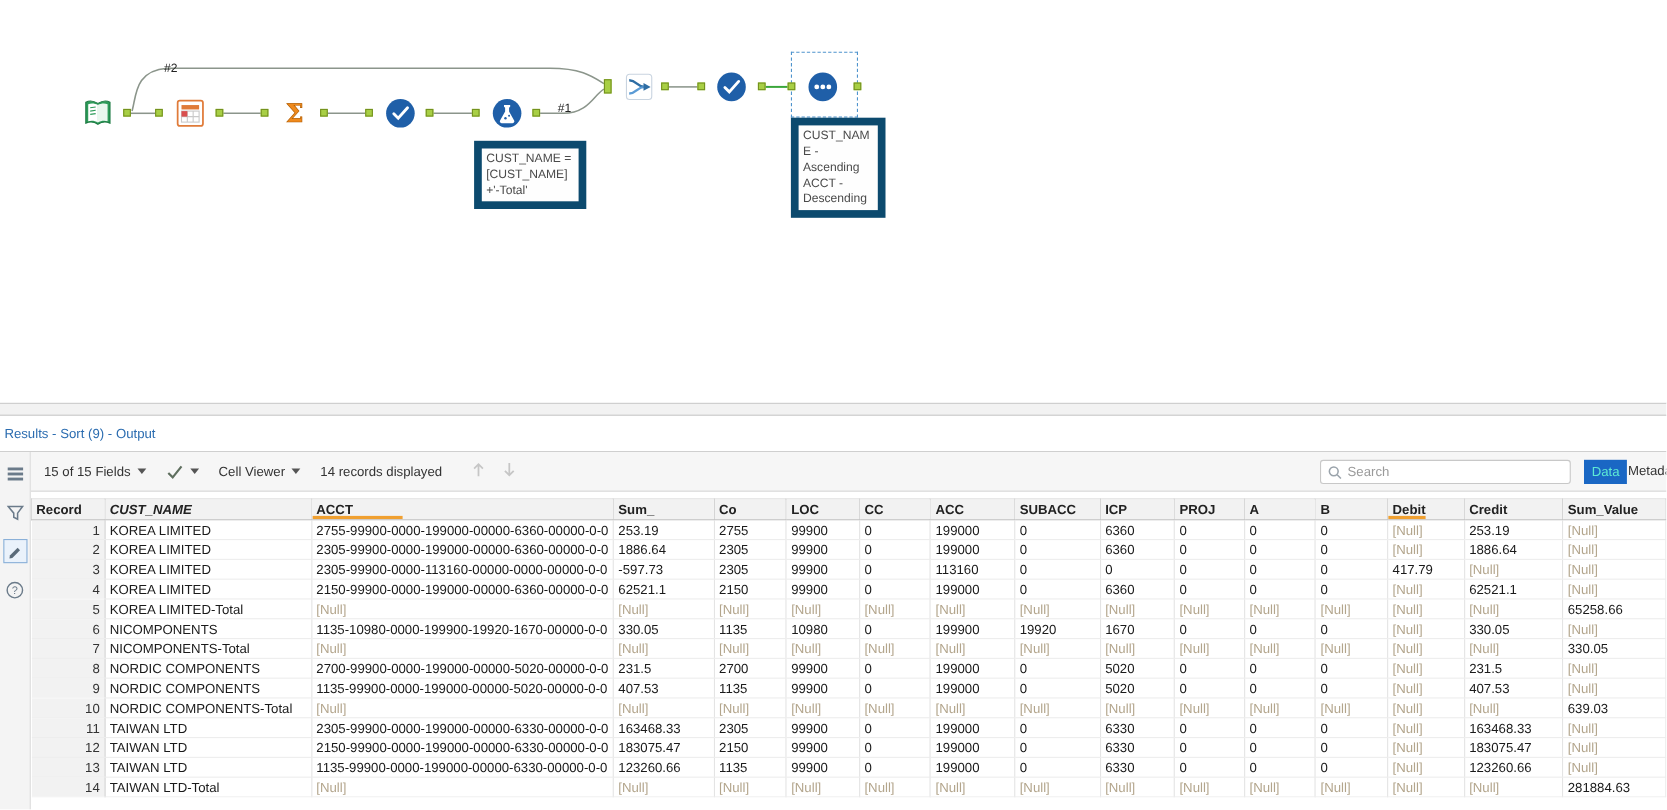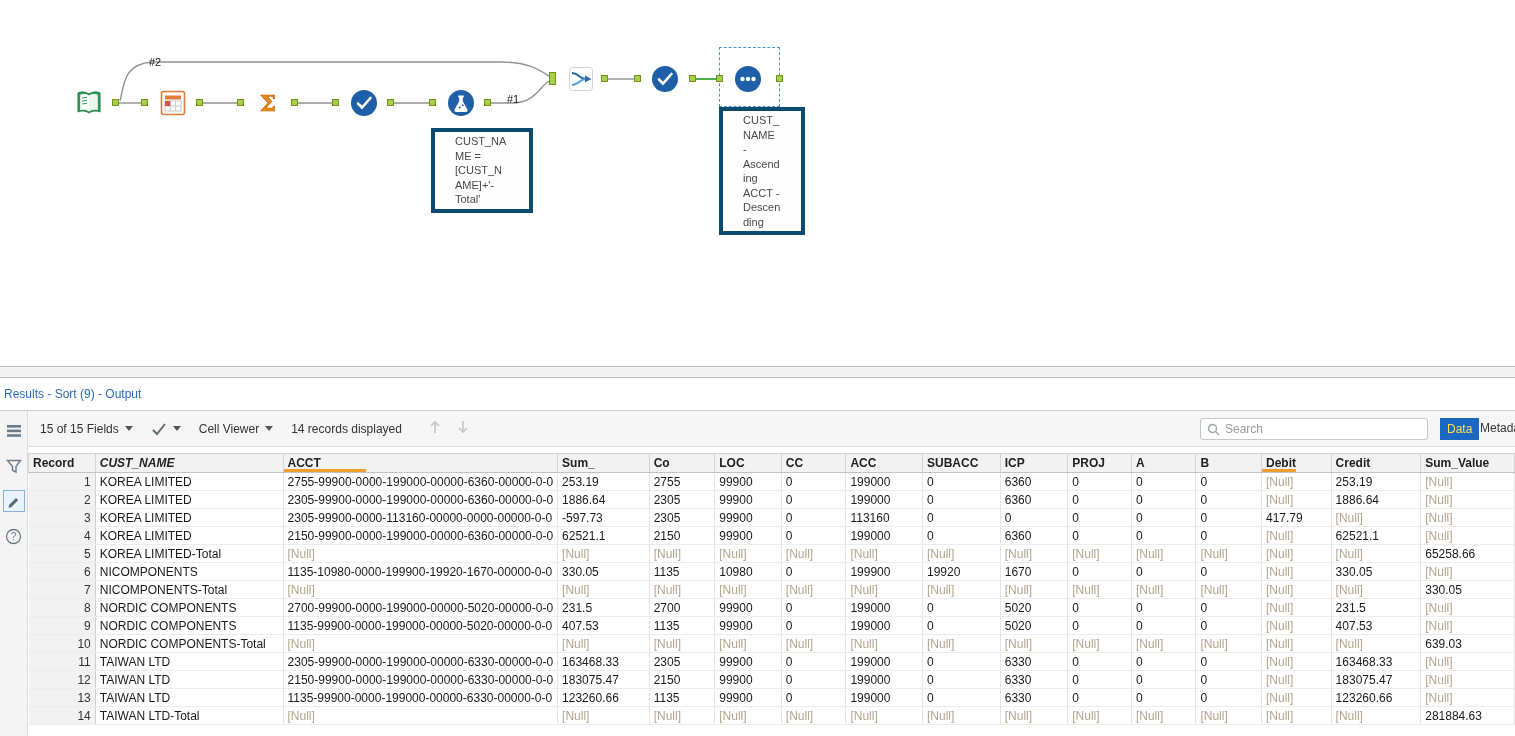--- a/index.html
+++ b/index.html
@@ -8,22 +8,22 @@
 
   
   .canvas{position:relative;width:100%;height:366px;background:#fff;overflow:hidden}
   .wires{position:absolute;left:0;top:0}
   .wire{stroke:#8b958b;stroke-width:1.4;fill:none}
   .wire.green{stroke:#3aa63a;stroke-width:1.8}
   .tool{position:absolute;width:30px;height:30px;cursor:pointer}
   .tool svg{display:block}
   .anchor{position:absolute;width:7px;height:7px;background:#a8cf45;border:1px solid #74921e}
   .conn-label{position:absolute;font-size:11px;color:#222}
-  .annotation{position:absolute;border:4px solid #0c4a6e;background:#fefefe;color:#4a4a4a;
-    font-size:11px;line-height:1.32;padding:2px 20px;word-wrap:break-word}
+  .annotation{position:absolute;border:7px solid #0c4a6e;background:#fefefe;color:#4a4a4a;
+    font-size:11px;line-height:1.32;padding:2px 4px;word-wrap:break-word}
   .selection-box{position:absolute;border:1px dashed #4f94cd;pointer-events:none}
 
   
   .splitter{height:12px;background:#f2f2f2;border-top:1px solid #c0c0c0;border-bottom:1px solid #c0c0c0;cursor:row-resize}
   .results-title{height:32px;display:flex;align-items:center;padding-left:4px;
     color:#2b6cb0;font-size:12px;background:#fff}
 
   
   .results-main{position:relative;border-top:1px solid #cfcfcf;height:326px;background:#fff}
   .side-rail{position:absolute;left:0;top:0;bottom:0;width:28px;background:#f4f4f4;
@@ -38,21 +38,21 @@
   .tb-item{display:inline-flex;align-items:center;margin-right:18px;cursor:pointer}
   .caret{display:inline-block;width:0;height:0;border-left:4px solid transparent;
     border-right:4px solid transparent;border-top:5px solid #555;margin-left:6px}
   .tb-text{margin-right:26px}
   .nav-arrow{margin-right:14px;cursor:pointer}
   .searchbox{position:absolute;left:1172px;top:7px;width:228px;height:22px;border:1px solid #c8c8c8;
     border-radius:3px;background:#fff;display:flex;align-items:center;padding:0 6px;gap:5px}
   .searchbox input{border:none;outline:none;flex:1;font-size:12px;color:#333;background:transparent;
     font-family:"Liberation Sans",sans-serif}
   .searchbox input::placeholder{color:#9a9a9a}
-  .data-btn{position:absolute;left:1412px;top:7px;height:22px;background:#1a67c4;color:#fde047;
+  .data-btn{position:absolute;left:1412px;top:7px;height:22px;background:#1a67c4;color:#5eead4;
     border:none;font-size:12px;padding:0 7px;cursor:pointer;font-family:"Liberation Sans",sans-serif}
   .meta-btn{position:absolute;left:1452px;top:10px;font-size:12px;color:#333;cursor:pointer}
 
   
   .grid-wrap{margin-left:28px;margin-top:6px;overflow:hidden}
   table{border-collapse:collapse;table-layout:fixed;font-size:12px}
   th{position:relative;background:#f2f2f2;border:1px solid #d4d4d4;border-bottom:1px solid #c3c3c3;
     font-weight:bold;text-align:left;padding:2px 4px;height:19px;color:#222;
     overflow:hidden;white-space:nowrap;cursor:pointer}
   td{border-right:1px solid #e4e4e4;border-bottom:1px solid #ededed;padding:1px 4px;height:18px;

